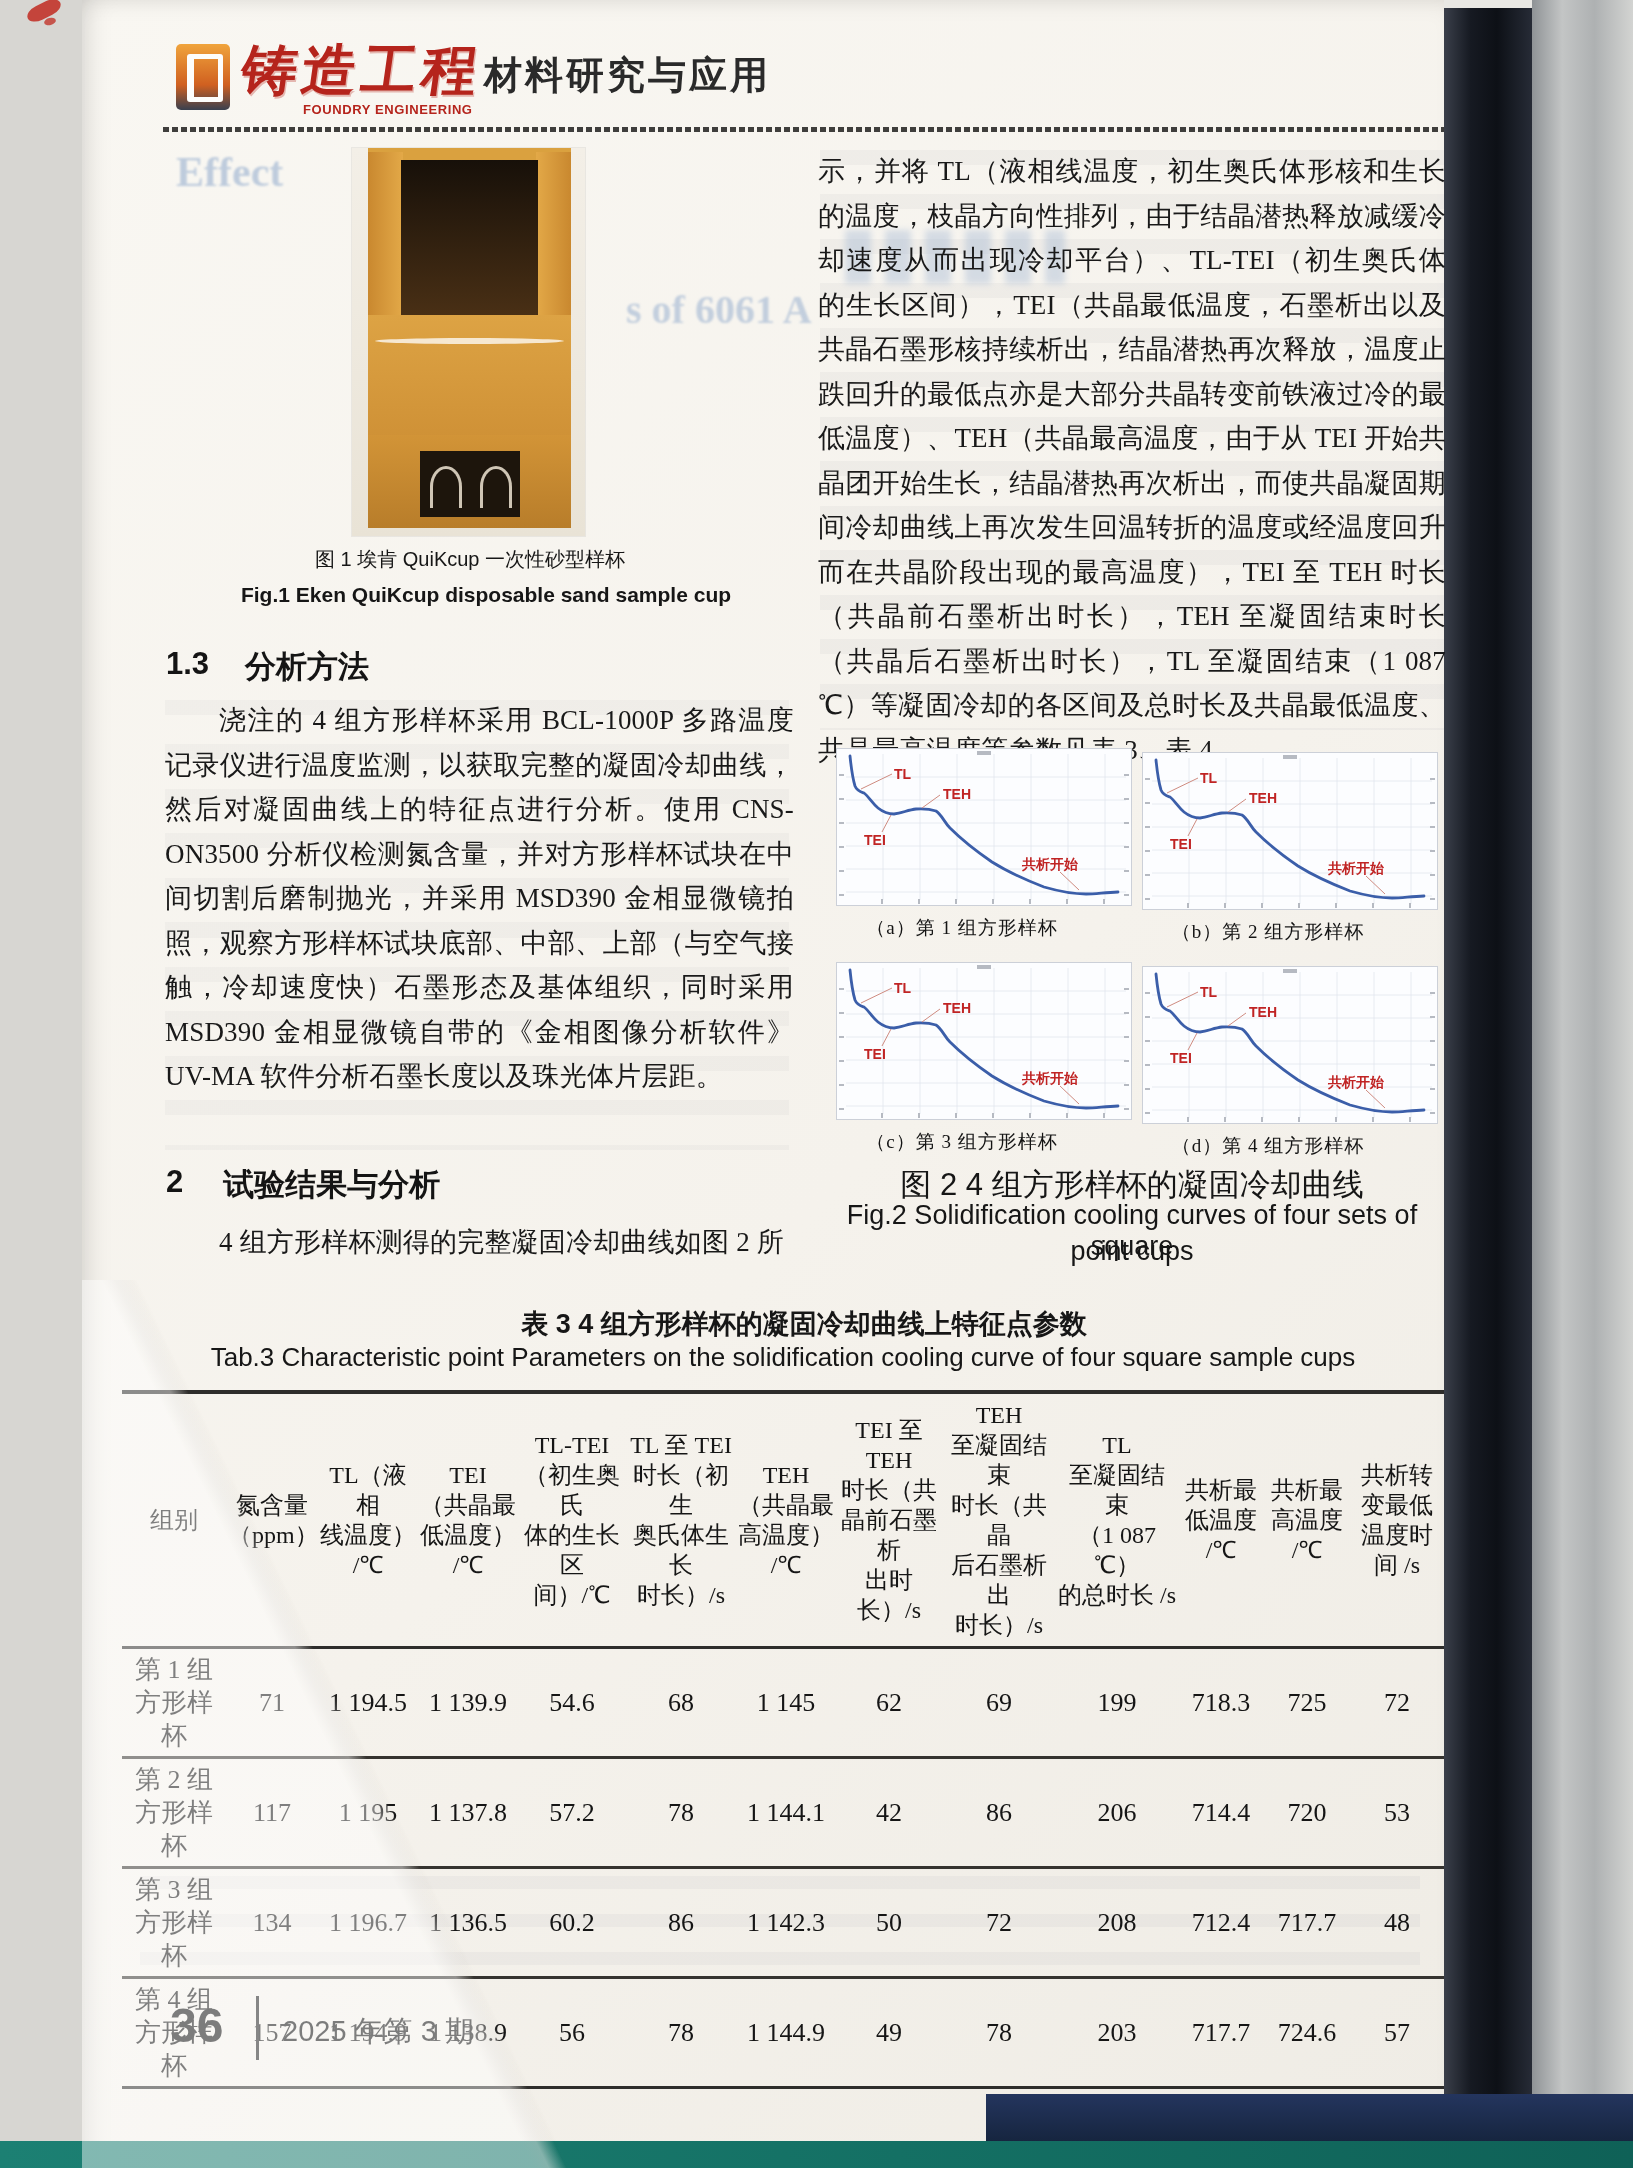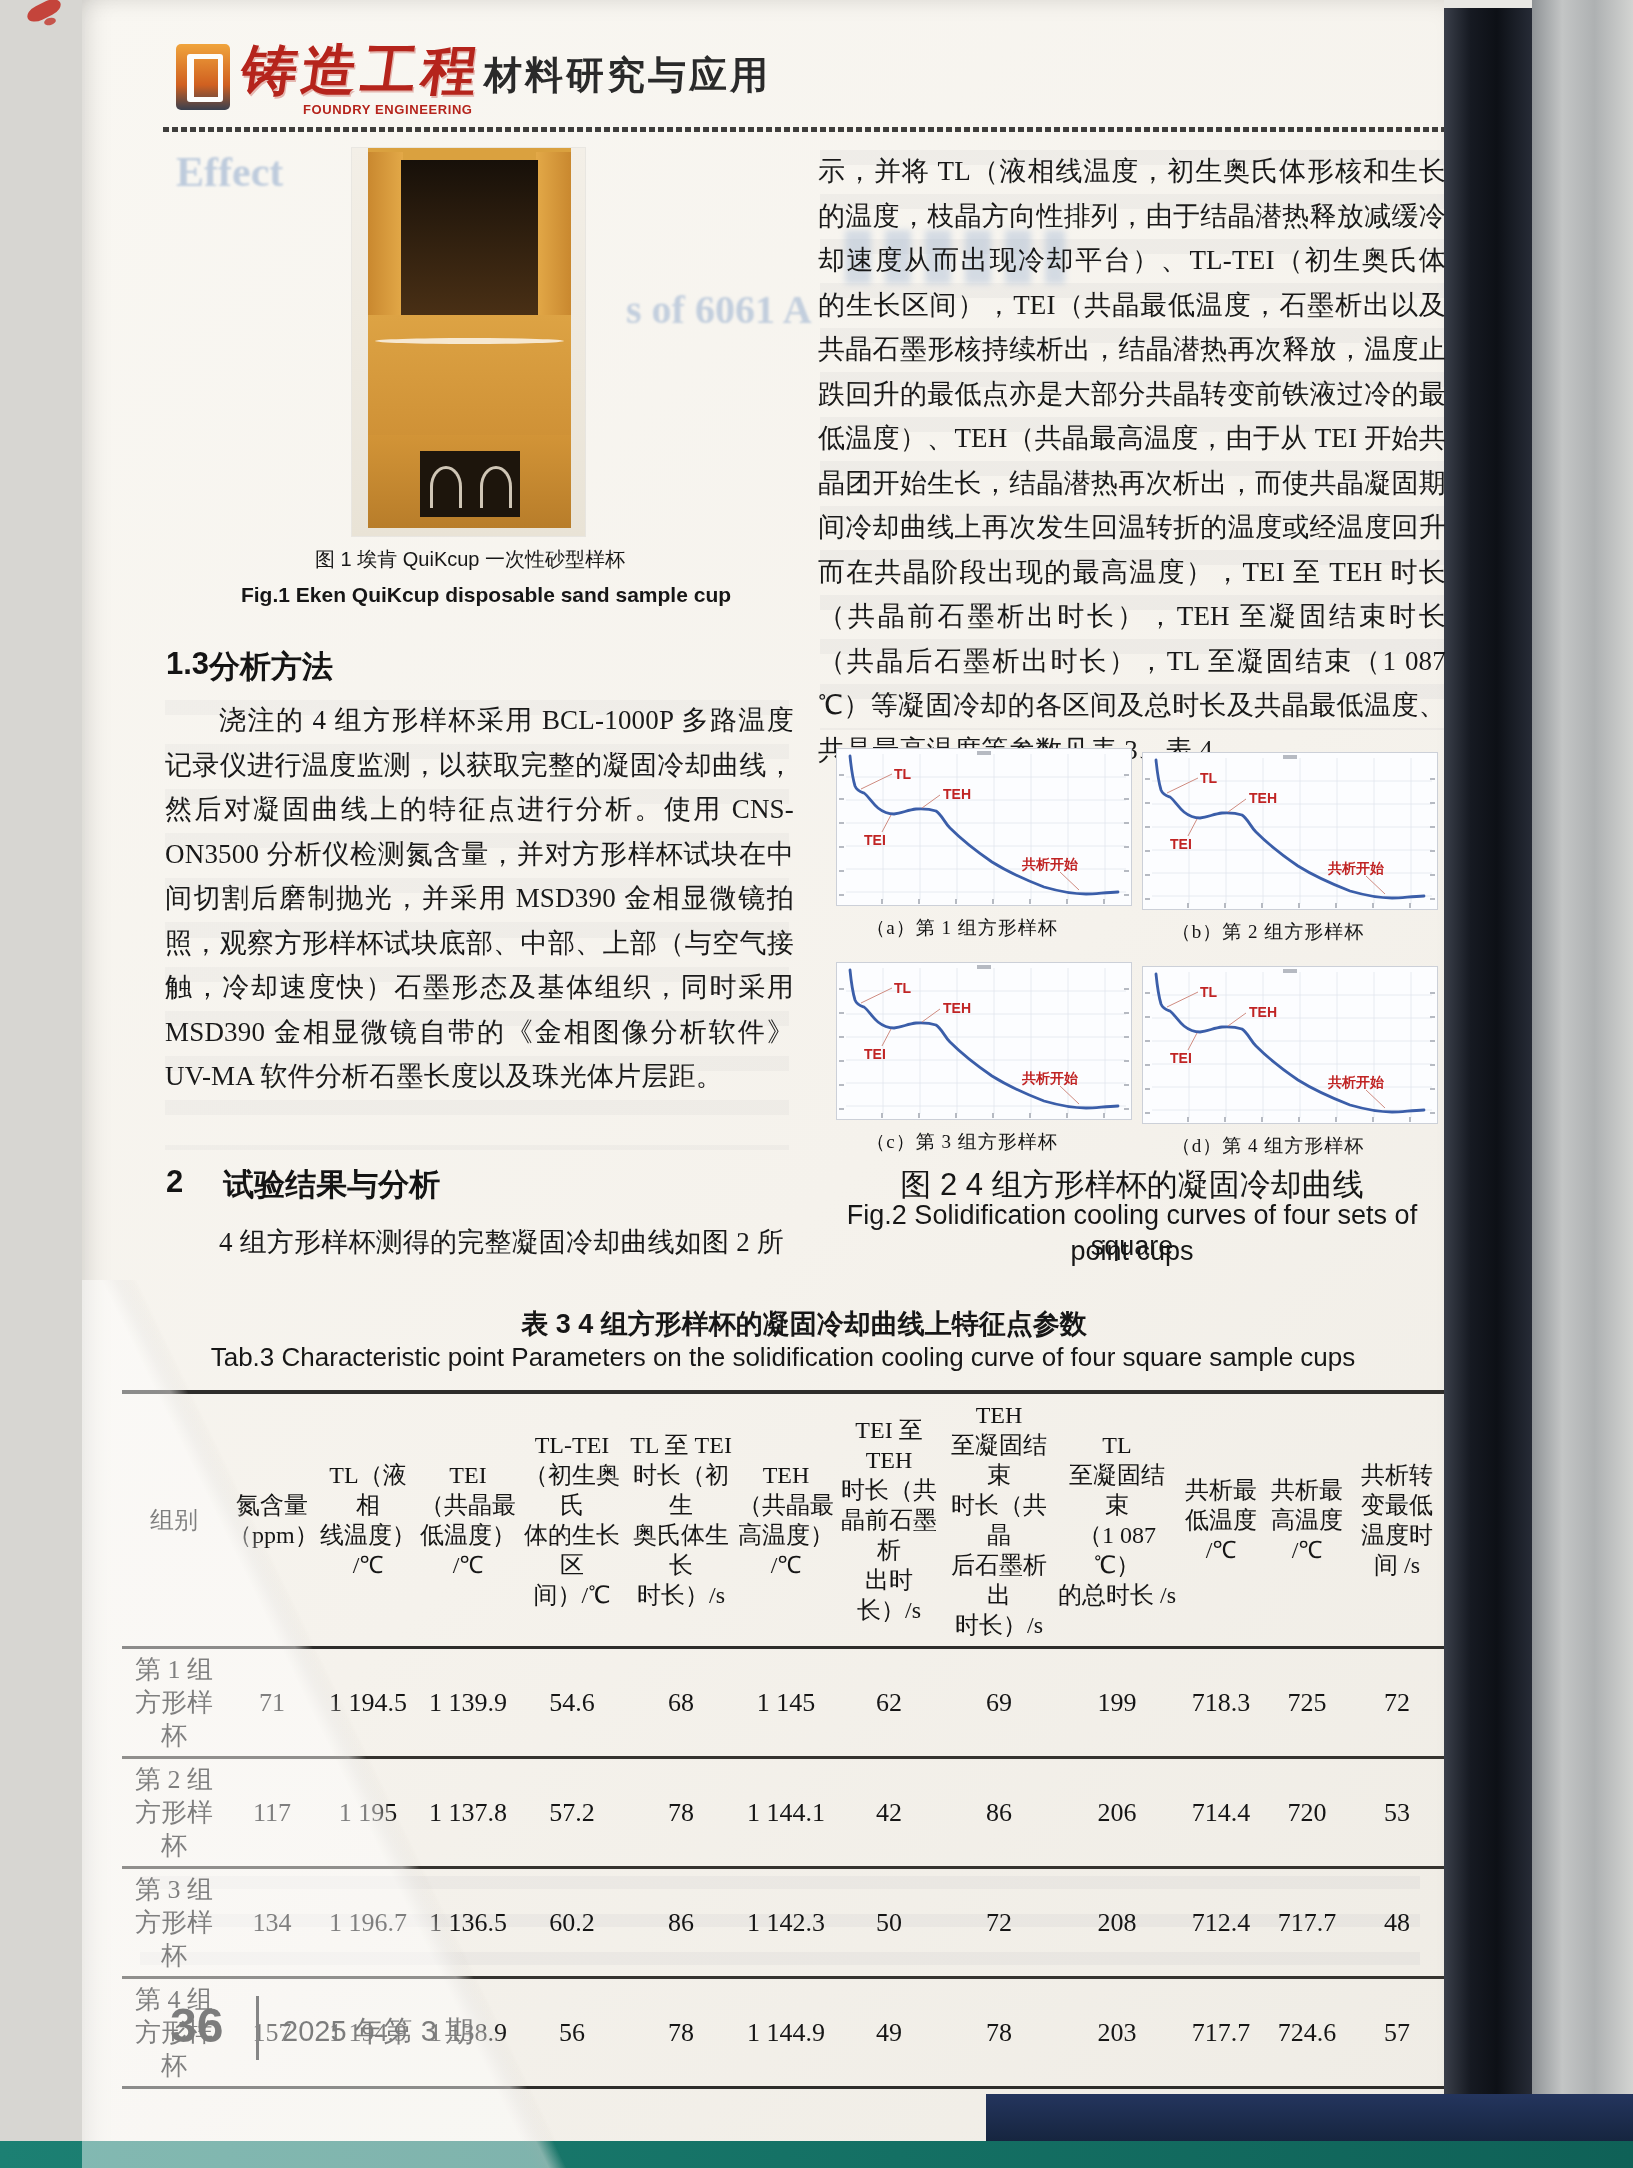--- a/index.html
+++ b/index.html
@@ -107,21 +107,21 @@
   .cup-wire{width:26%;height:58%;border:3px solid #cfc5b5;border-bottom:none;border-radius:50% 50% 0 0;top:24%;}
   .cup-wire.w1{left:10%;}
   .cup-wire.w2{left:60%;}
 
   
   .caption{font-family:"Liberation Sans",sans-serif;color:#161616;text-align:center;}
   .fig1-cap1{left:200px;top:546px;width:540px;font-size:20px;}
   .fig1-cap2{left:216px;top:583px;width:540px;font-size:21px;font-weight:bold;}
   .sec-head{font-family:"Liberation Sans",sans-serif;font-weight:bold;color:#141414;font-size:31px;display:flex;}
   .h13{left:166px;top:646px;}
-  .h13 .num{}
+  .h13 .num{margin-right:36px;}
   .h2x{left:166px;top:1164px;}
   .h2x .num{margin-right:40px;}
   .para{
     font-size:27px;line-height:44.5px;text-align:justify;letter-spacing:.2px;color:#191919;
   }
   .p13{left:165px;top:698px;width:629px;text-indent:2em;}
   .p2{left:165px;top:1220px;width:629px;text-indent:2em;}
   .pright{left:818px;top:149px;width:628px;}
 
   

